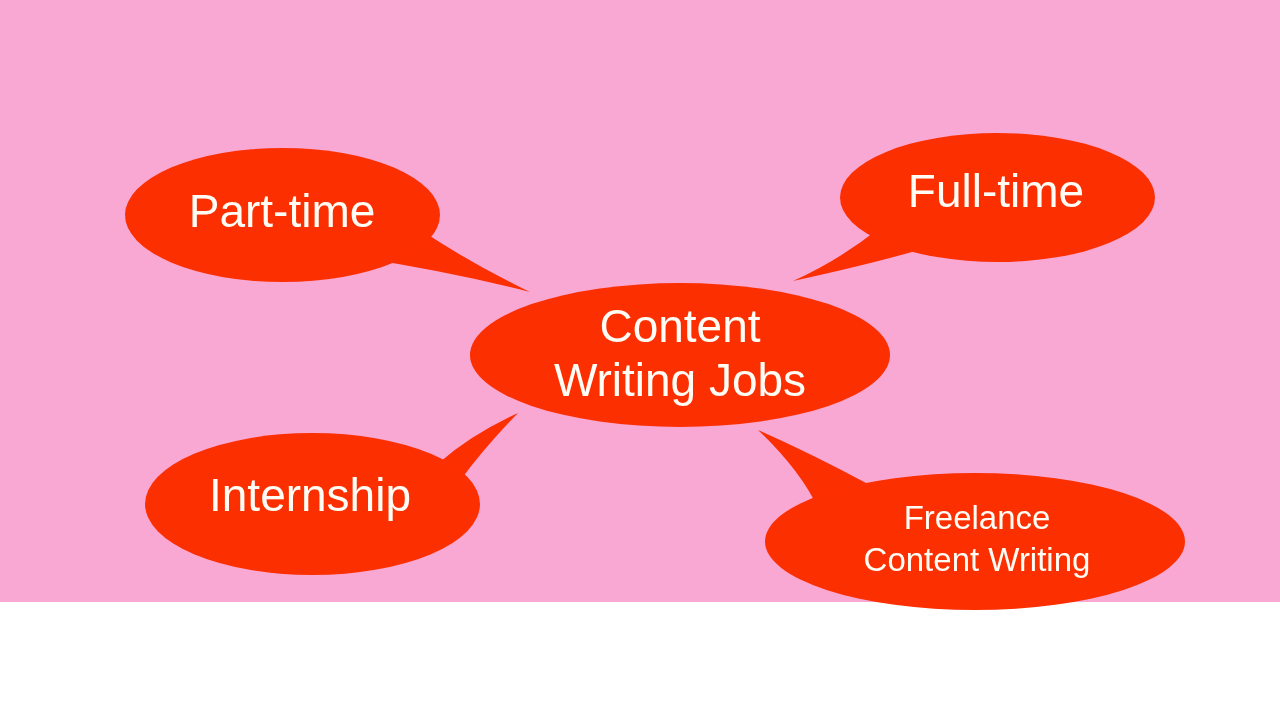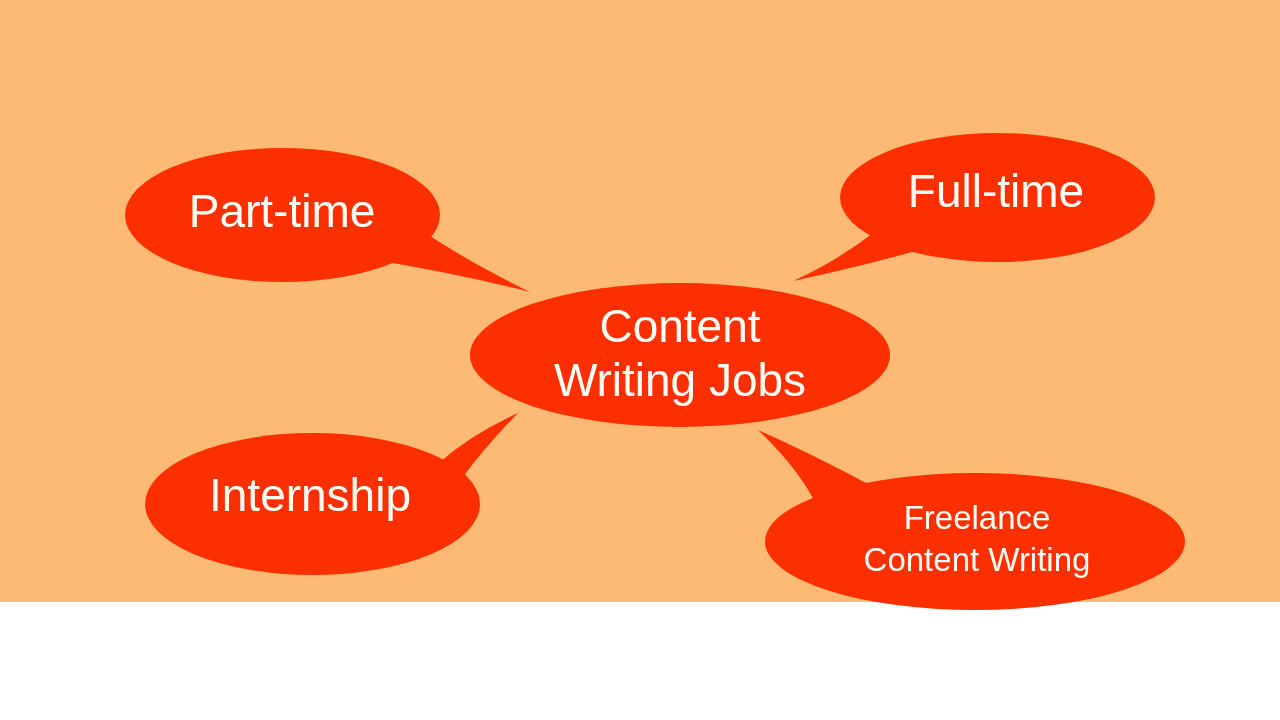--- a/index.html
+++ b/index.html
@@ -7,21 +7,21 @@
     padding: 0;
     width: 1280px;
     height: 720px;
     overflow: hidden;
     background: #ffffff;
   }
   .stage {
     position: relative;
     width: 1280px;
     height: 602px;
-    background: #fdba74;
+    background: #f9a8d4;
   }
   svg { display: block; }
   text.label {
     font-family: "Liberation Sans", sans-serif;
     text-anchor: middle;
     font-weight: 400;
   }
   text.label-lg { font-size: 46px; }
   text.label-sm { font-size: 33px; }
 </style>

